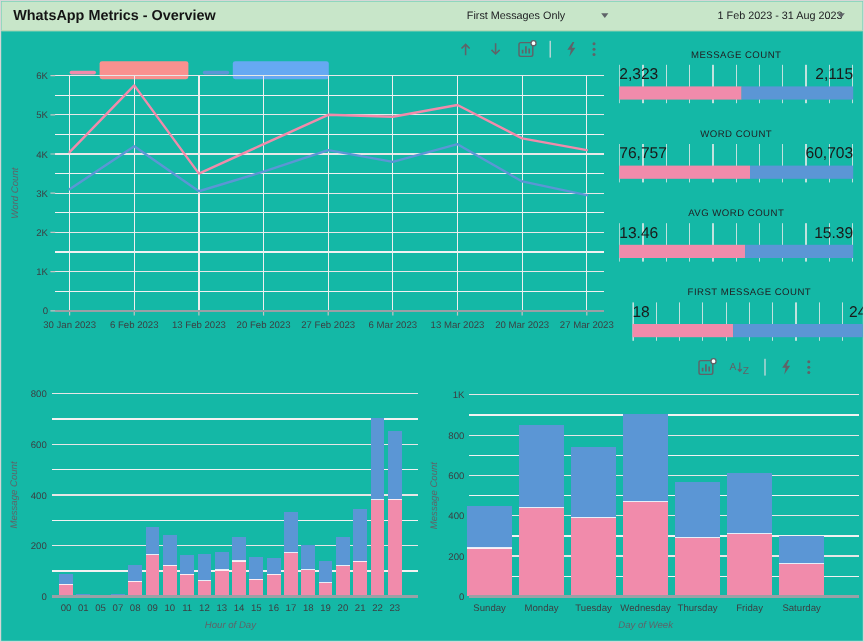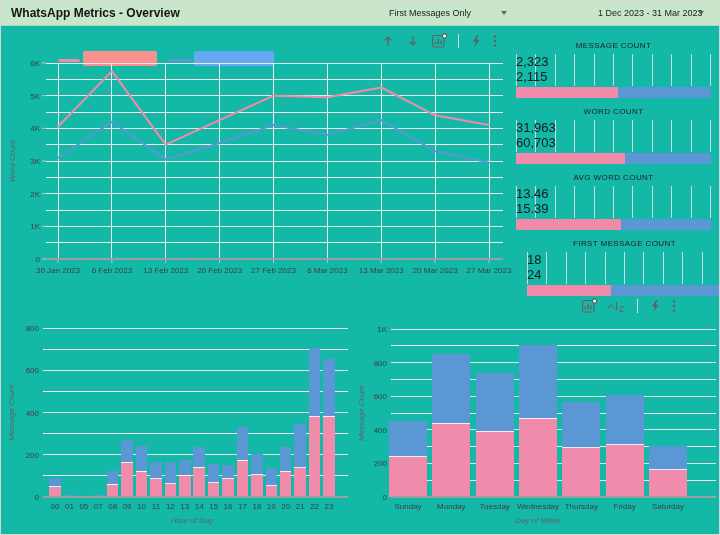--- a/index.html
+++ b/index.html
@@ -21,37 +21,37 @@
   
   svg{position:absolute;overflow:visible;}
   .tick{font-size:8px;fill:#3c4043;}
   .axis-title{font-size:8px;fill:#5f6368;font-style:italic;}
   
   #metrics{position:absolute;left:515px;top:40px;width:195px;height:250px;}
   .metric{position:absolute;left:0;width:195px;height:48px;}
   .m-grid{position:absolute;left:0;right:0;top:13px;height:32px;z-index:0;opacity:.8;
           background:repeating-linear-gradient(to right,#ececec 0 1px,transparent 1px 19.4px);}
   .m-title{position:relative;z-index:1;font-size:8px;letter-spacing:.4px;color:#202124;text-align:center;line-height:10px;}
-  .m-values{position:relative;z-index:1;display:flex;justify-content:space-between;font-size:13px;color:#1a1a1a;margin-top:3px;line-height:15px;flex-direction:column;}
+  .m-values{position:relative;z-index:1;display:flex;justify-content:space-between;font-size:13px;color:#1a1a1a;margin-top:3px;line-height:15px;}
   .m-bar{position:relative;z-index:1;display:flex;height:11px;margin-top:3px;}
   .seg{height:100%;}
 </style>
 </head>
 <body>
 
 <div class="page">
 
   <header id="hdr" style="background: rgb(200, 230, 201);">
     <div class="h-title">WhatsApp Metrics - Overview</div>
     <div class="h-label" style="left:348px;">
       <span>First Messages Only</span>
     </div>
     <span class="caret" style="left:500px;top:10px;"></span>
     <div class="h-label" style="left:557px;">
-      <span>1 Dec 2023 - 31 Mar 2023</span>
+      <span>1 Feb 2023 - 31 Aug 2023</span>
     </div>
     <span class="caret" style="left:697px;top:10px;"></span>
   </header>
 
   <div class="toolbar" style="left:380px;top:31px;">
     <span class="tb-icon">
       <svg width="14" height="14" viewBox="0 0 14 14" style="position:static">
           <path d="M7 12V3M3.6 6.4 7 3l3.4 3.4" fill="none" stroke="#5f6368" stroke-width="1.3"></path>
         </svg>
     </span>
@@ -159,21 +159,21 @@
         </div>
         <div class="m-bar">
           <span class="seg" style="width:52.34339792699414%;background:#F18BAB"></span>
           <span class="seg" style="flex:1;background:#5B96D5"></span>
         </div>
       </div>
       <div class="metric" style="top: 66px;">
         <div class="m-grid"></div>
         <div class="m-title">WORD COUNT</div>
         <div class="m-values">
-          <span>31,963</span>
+          <span>76,757</span>
           <span>60,703</span>
         </div>
         <div class="m-bar">
           <span class="seg" style="width:56.13417970592596%;background:#F18BAB"></span>
           <span class="seg" style="flex:1;background:#5B96D5"></span>
         </div>
       </div>
       <div class="metric" style="top: 132px;">
         <div class="m-grid"></div>
         <div class="m-title">AVG WORD COUNT</div>

